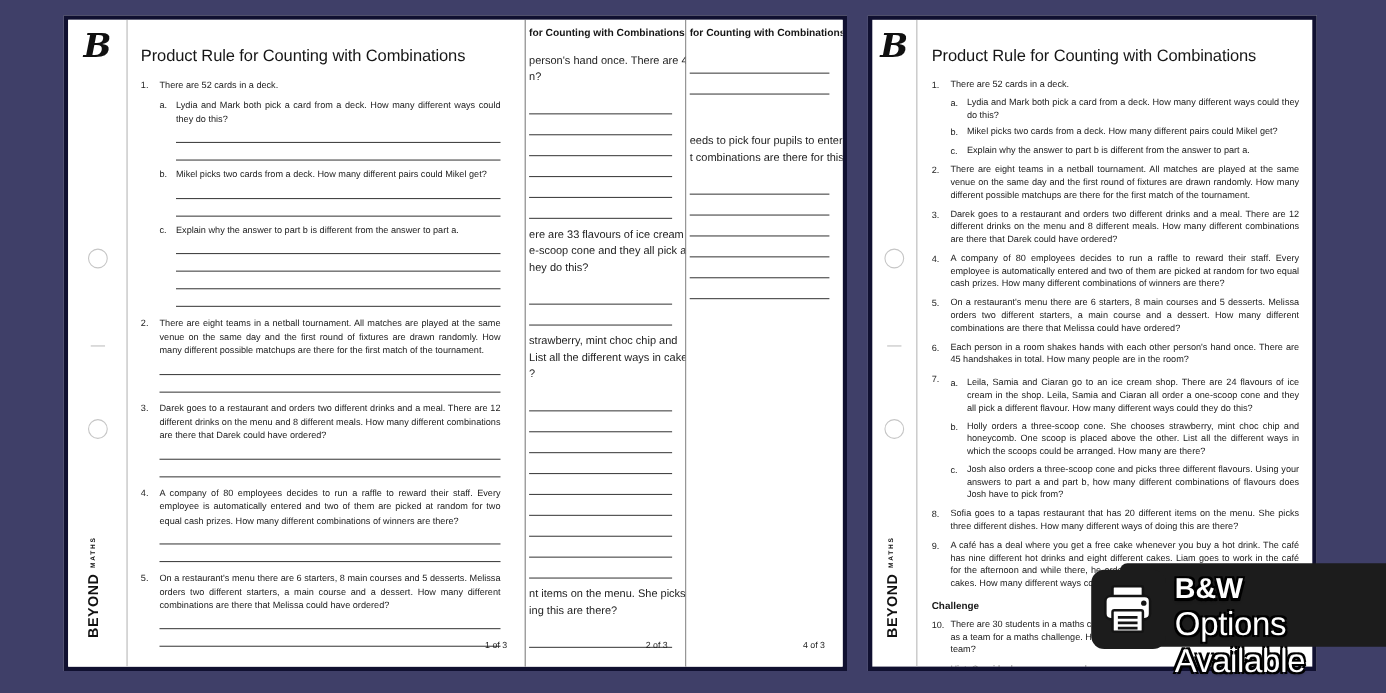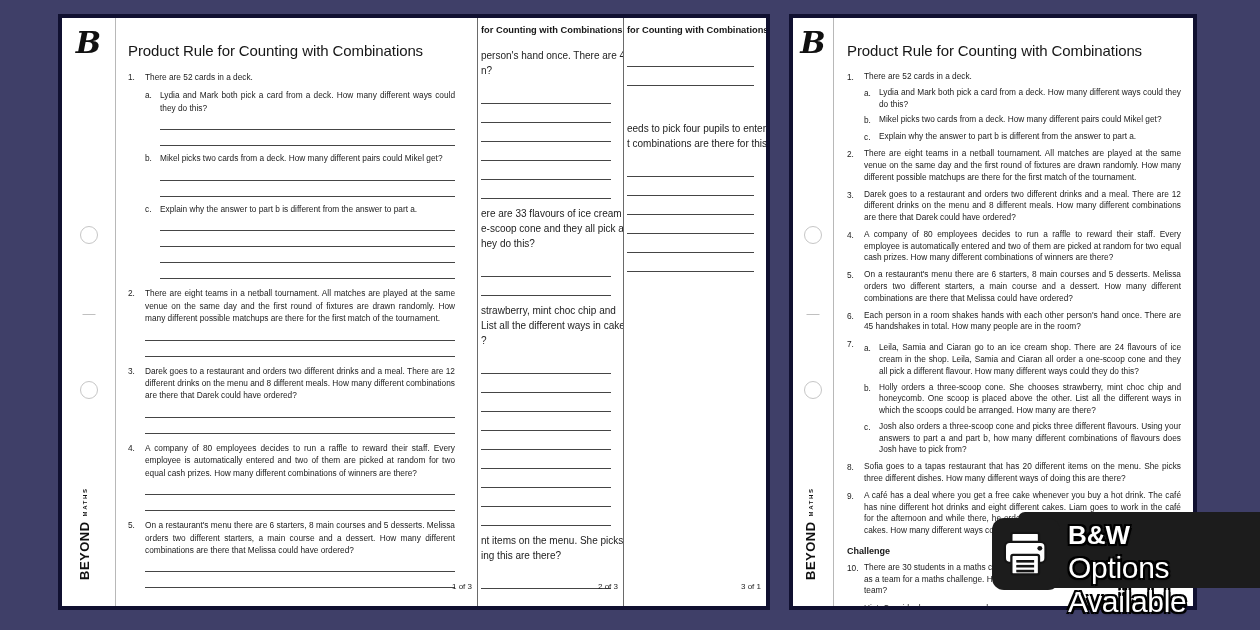--- a/index.html
+++ b/index.html
@@ -44,21 +44,21 @@
   .content{position:absolute;left:54px;right:0;top:0;bottom:0;padding:24px 22px 0 12px;}
   .single-page .content{left:41px;padding:24px 12px 0 13px;}
   .ws-title{font-size:15px;font-weight:normal;color:#161616;margin:0 0 12px 0;white-space:nowrap;letter-spacing:-.1px;}
   .q{display:flex;margin-bottom:8px;}
   .q-num{flex:none;width:17px;font-size:8.3px;color:#222;line-height:1.5;}
   .q-body{flex:1;min-width:0;}
   .q-text{font-size:8.3px;color:#222;line-height:1.5;text-align:justify;}
   .part{display:flex;margin-top:6px;}
   .part > .q-num{width:15px;}
   .ans-line{border-bottom:1px solid #454545;height:15px;}
-  .page-num{position:absolute;bottom:15px;right:5px;font-size:8px;color:#222;}
+  .page-num{position:absolute;bottom:15px;right:16px;font-size:8px;color:#222;}
   
   .fq .q{margin-bottom:5px;}
   .fq .q-text{line-height:1.42;}
   .fq .part{margin-top:4px;}
   .challenge-h{font-size:9px;font-weight:bold;color:#161616;margin:9px 0 6px 0;}
   .hint{font-size:8.3px;color:#222;margin-top:6px;line-height:1.42;}
   .preline{white-space:pre-line;text-align:left;}
   
   .strip-inner{position:absolute;inset:0;padding:7px 12px 0 3px;}
   .strip-title{font-weight:bold;font-size:9.3px;color:#161616;margin-bottom:13px;white-space:nowrap;}
@@ -241,21 +241,21 @@
         </div>
         <div class="strip-lines">
           <div class="ans-line"></div>
           <div class="ans-line"></div>
           <div class="ans-line"></div>
           <div class="ans-line"></div>
           <div class="ans-line"></div>
           <div class="ans-line"></div>
         </div>
       </div>
-    <div class="page-num">3 of 1</div>
+    <div class="page-num">4 of 3</div>
   </section>
 
 </div>
 
 <section class="single-page">
   <div class="rail rail-narrow">
     <div class="logo">B</div>
     <div class="hole hole-1"></div>
     <div class="hole-dash"></div>
     <div class="hole hole-2"></div>

